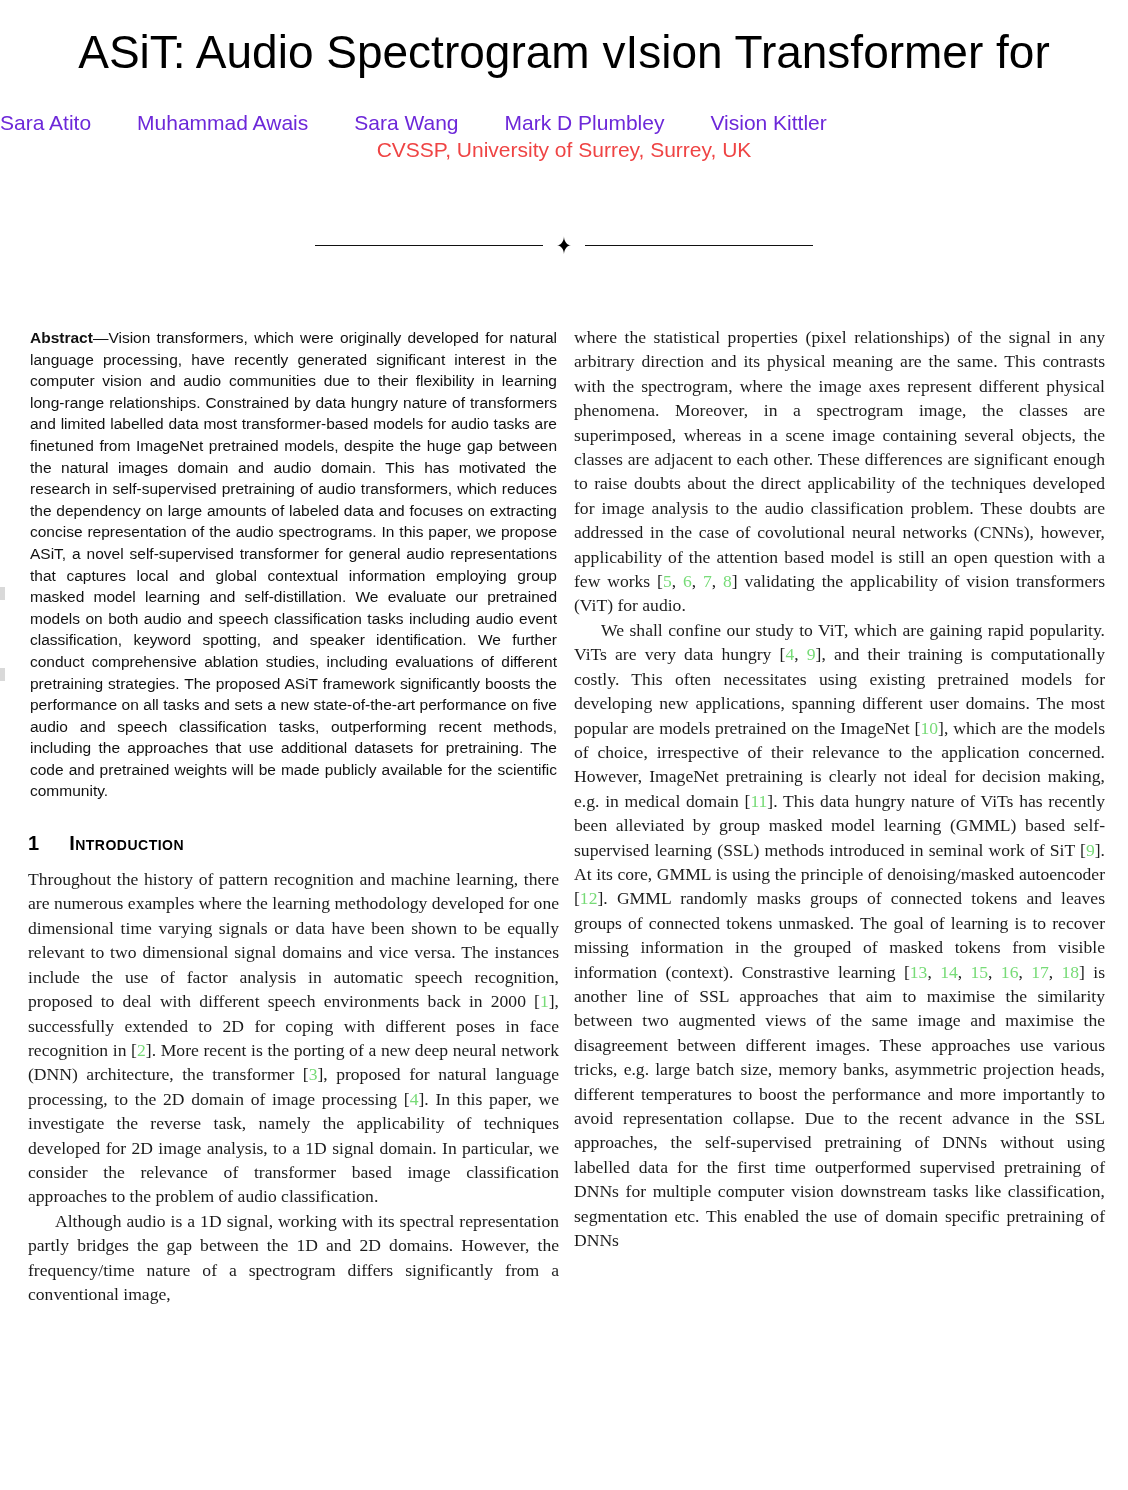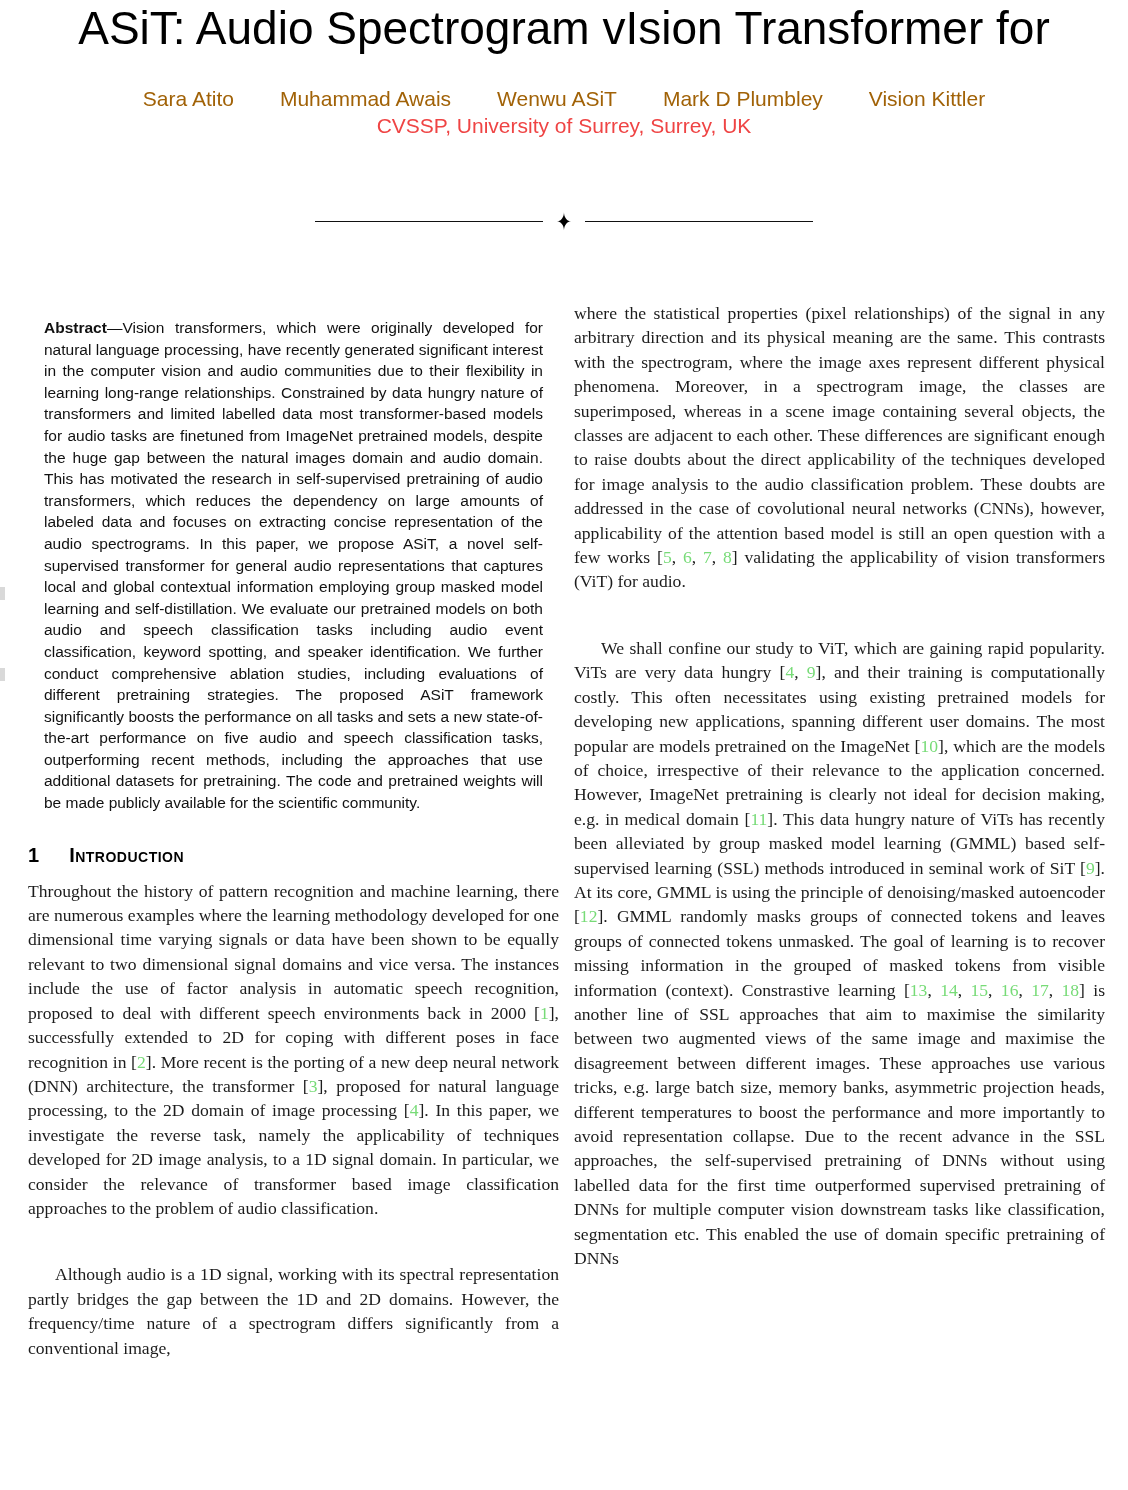--- a/index.html
+++ b/index.html
@@ -6,40 +6,40 @@
   .page {
     position: relative;
     width: 1128px;
     height: 1490px;
     background: #ffffff;
     overflow: hidden;
     color: #1a1a1a;
     font-family: "Liberation Serif", serif;
   }
   .titleblock {
+    padding-top: 24px;
     text-align: center;
   }
   .title-line {
     display: block;
     font-family: "Liberation Sans", sans-serif;
     font-size: 46px;
     line-height: 57px;
     font-weight: 400;
     color: #000;
     letter-spacing: 0px;
   }
   .authors {
     margin-top: 29px;
     display: flex;
-    justify-content: center;
     gap: 46px;
     font-family: "Liberation Sans", sans-serif;
     font-size: 21px;
     line-height: 26px;
-    color: #a16207;
+    color: #6d28d9;
   }
   .affiliation {
     text-align: center;
     font-family: "Liberation Sans", sans-serif;
     font-size: 21px;
     line-height: 27px;
     color: #ef4444;
   }
   .divider {
     margin-top: 73px;
@@ -66,42 +66,42 @@
     padding-right: 23px;
     gap: 15px;
   }
   .col { width: 533px; }
   .abstract {
     font-family: "Liberation Sans", sans-serif;
     font-size: 15.5px;
     line-height: 21.6px;
     text-align: justify;
     color: #111;
-    margin: 16px;
+    margin: 2px;
   }
   .abstract b { font-weight: 700; }
   .sec-heading {
     margin: 30px 0 12px 0;
     font-family: "Liberation Sans", sans-serif;
     font-weight: 700;
     font-size: 20px;
     color: #000;
     display: flex;
     align-items: baseline;
   }
   .sec-heading .num { margin-right: 30px; }
   .sec-heading .sc { font-variant: small-caps; letter-spacing: 0.5px; }
   .body-par {
     margin: 0;
     font-size: 17.6px;
     line-height: 24.4px;
     text-align: justify;
     color: #1c1c1c;
   }
-  .body-par.indent { text-indent: 27px; margin-top: 42px; }
+  .body-par.indent { text-indent: 27px; }
   .cite { color: var(--cite, #77db77); }
   .edge-mark {
     position: absolute;
     left: 0;
     width: 5px;
     height: 13px;
     background: #d9d9d9;
   }
   .edge-mark.m1 { top: 587px; }
   .edge-mark.m2 { top: 668px; }
@@ -111,21 +111,21 @@
 
 <div class="page">
 
   <div class="titleblock">
     <span class="title-line">ASiT: Audio Spectrogram vIsion Transformer for</span>
   </div>
 
   <div class="authors">
     <span>Sara Atito</span>
     <span>Muhammad Awais</span>
-    <span>Wenwu ASiT</span>
+    <span>Sara Wang</span>
     <span>Mark D Plumbley</span>
     <span>Vision Kittler</span>
   </div>
 
   <div class="affiliation">CVSSP, University of Surrey, Surrey, UK</div>
 
   <div class="divider">
     <span class="rule"></span>
     <span class="star">✦</span>
     <span class="rule"></span>

